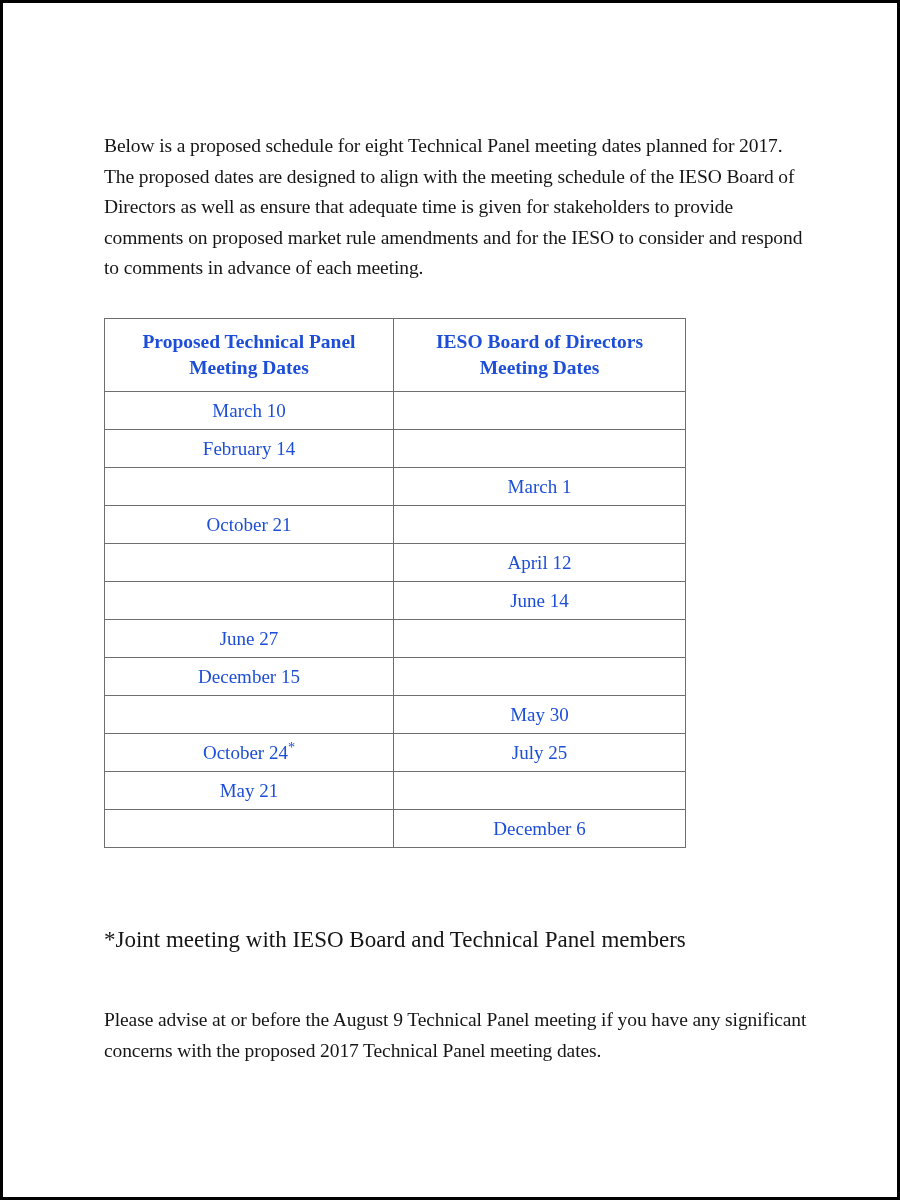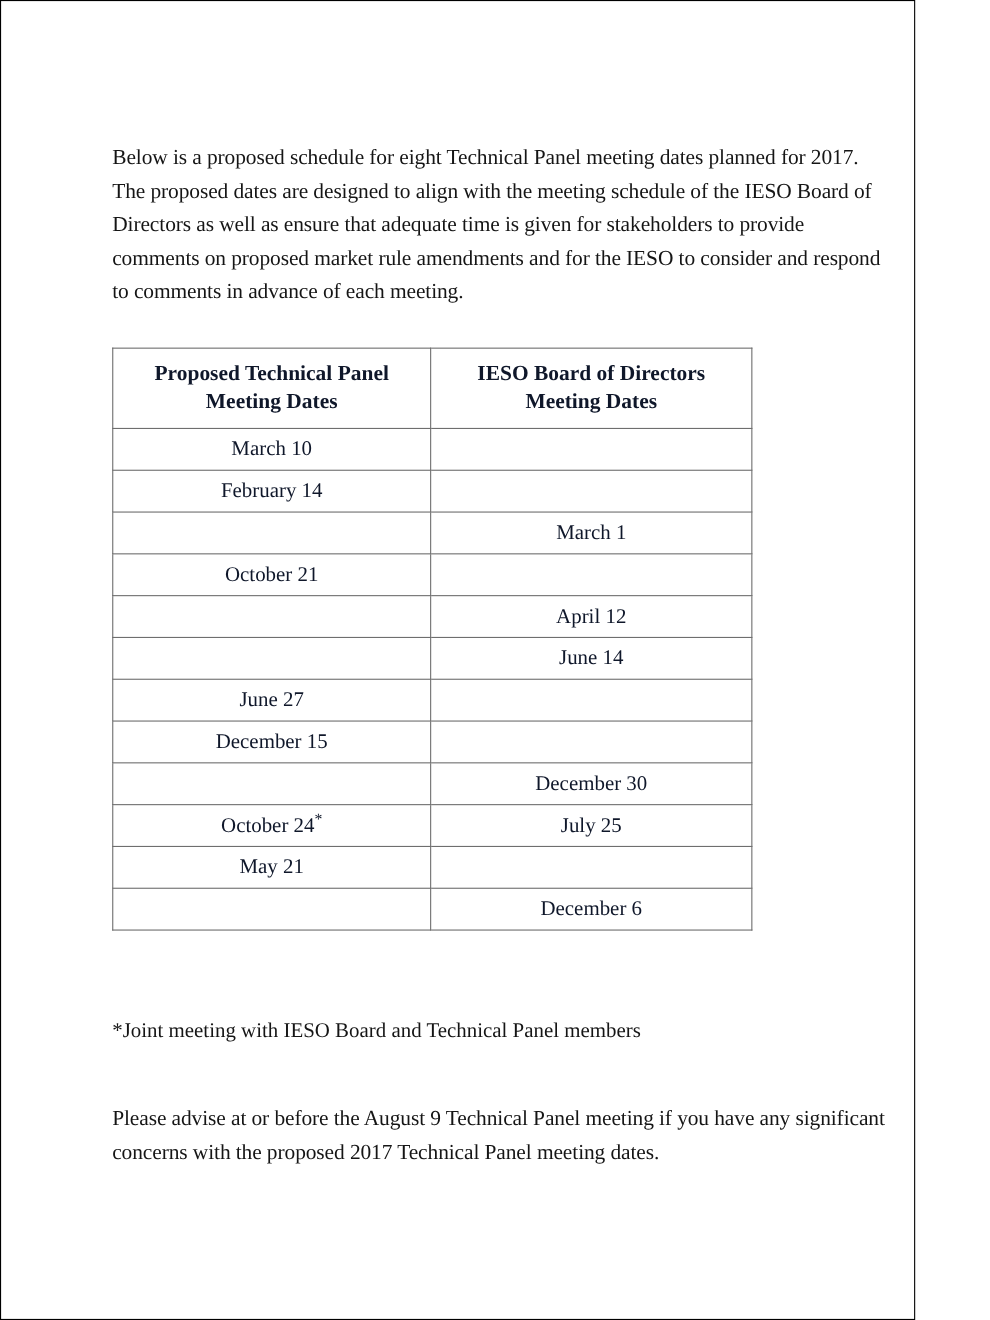--- a/index.html
+++ b/index.html
@@ -9,25 +9,25 @@
   }
   body {
     width: 900px;
     height: 1200px;
     font-family: "Liberation Serif", "DejaVu Serif", serif;
     color: #111111;
     -webkit-font-smoothing: antialiased;
   }
   .page {
     position: relative;
-    width: 832px;
+    width: 900px;
     height: 1200px;
     box-sizing: border-box;
     background: #ffffff;
-    border: 1px solid #000000;
+    border: 3px solid #000000;
     overflow: hidden;
   }
   .content {
     position: absolute;
     left: 101px;
     top: 128px;
     width: 706px;
   }
   .para {
     font-size: 19.5px;
@@ -50,39 +50,39 @@
   }
   .sched-table td,
   .sched-table th {
     border: 1px solid #6e6e6e;
     padding: 0;
     margin: 1px;
     text-align: center;
     vertical-align: middle;
     font-weight: normal;
     font-size: 19px;
-    color: #0f172a;
+    color: #1d4ed8;
     height: 38px;
     box-sizing: border-box;
   }
   .sched-table th {
     font-weight: bold;
     height: 73px;
     line-height: 26px;
     font-size: 19.5px;
     padding: 0 6px;
   }
   .col-left { width: 289px; }
   .col-right { width: 292px; }
   .hdr-line { display: block; }
   .footnote {
     position: absolute;
     left: 101px;
     top: 922px;
-    font-size: 19px;
+    font-size: 23px;
     line-height: 30px;
     color: #151515;
   }
   .closing {
     position: absolute;
     left: 101px;
     top: 1002px;
     width: 706px;
   }
   sup.star {
@@ -145,21 +145,21 @@
         <tr>
           <td class="col-left">June 27</td>
           <td class="col-right"></td>
         </tr>
         <tr>
           <td class="col-left">December 15</td>
           <td class="col-right"></td>
         </tr>
         <tr>
           <td class="col-left"></td>
-          <td class="col-right">December 30</td>
+          <td class="col-right">May 30</td>
         </tr>
         <tr>
           <td class="col-left">October 24<sup class="star">*</sup></td>
           <td class="col-right">July 25</td>
         </tr>
         <tr>
           <td class="col-left">May 21</td>
           <td class="col-right"></td>
         </tr>
         <tr>

